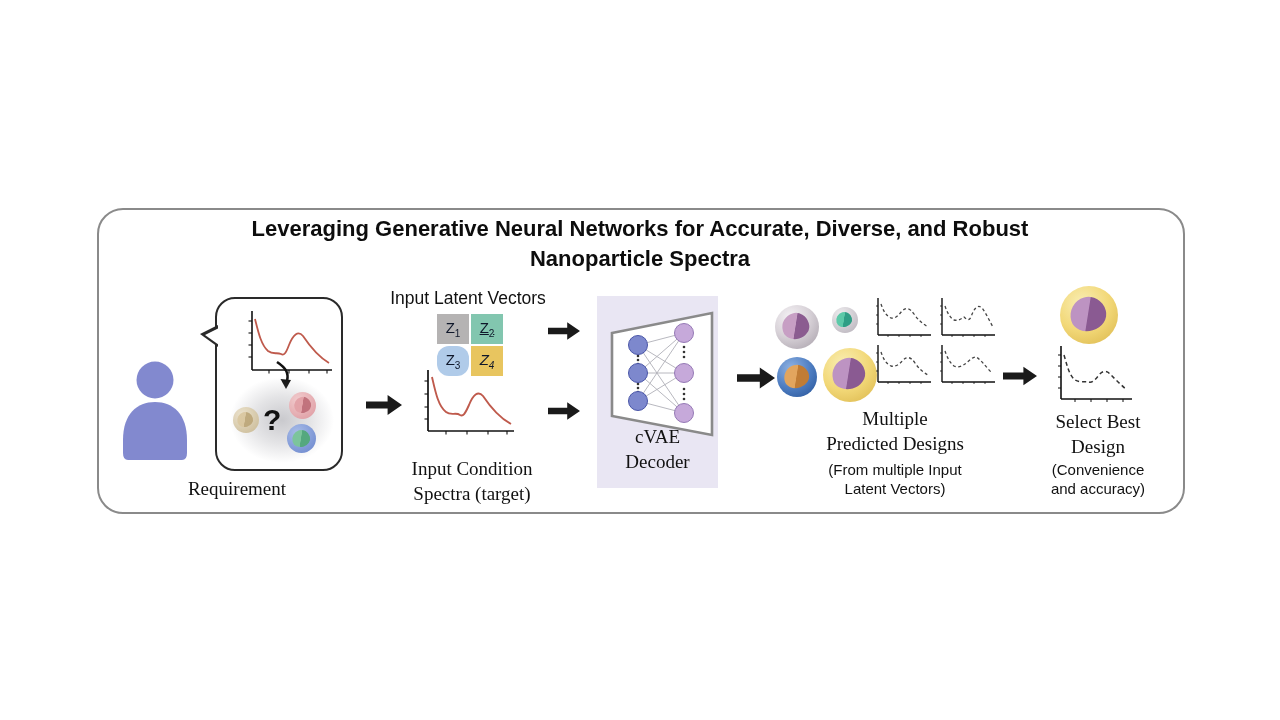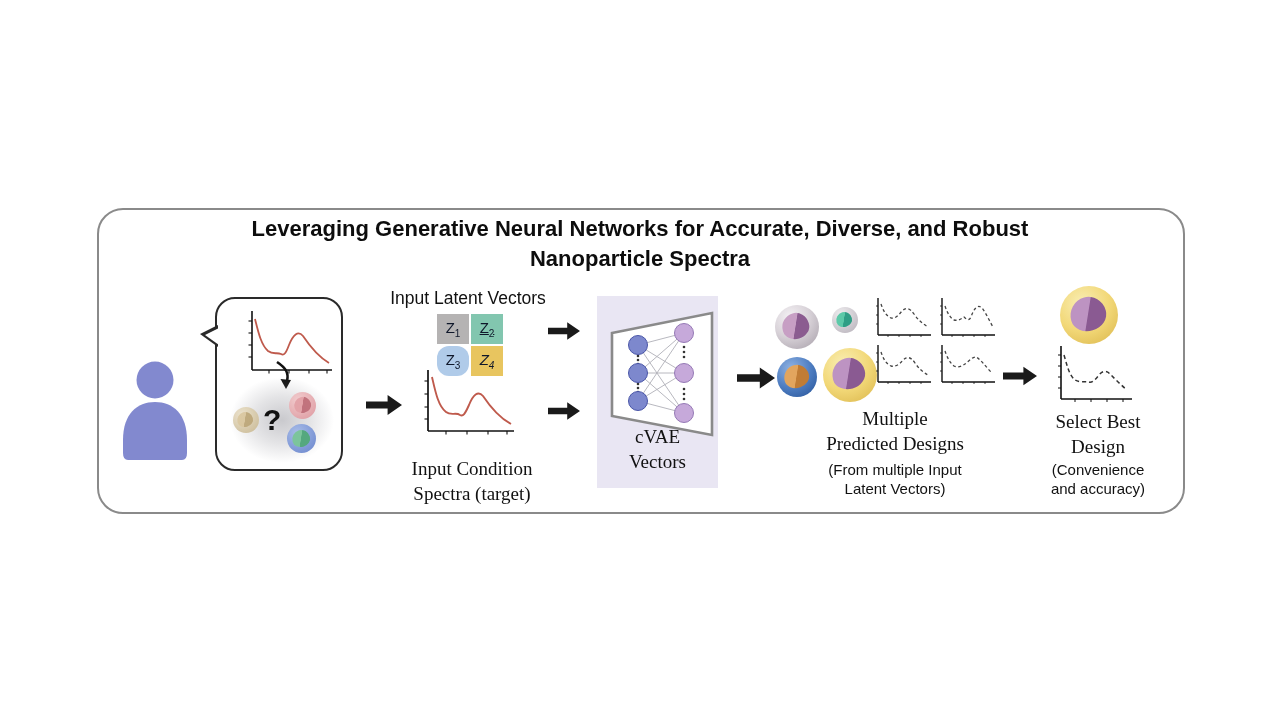--- a/index.html
+++ b/index.html
@@ -120,20 +120,21 @@
     </div>
   <div class="particle pt-pink" style="left:289px;top:392px;width:27px;height:27px;">
       <div class="p-core"></div>
     </div>
   <div class="particle pt-bluegreen" style="left:287px;top:424px;width:29px;height:29px;">
       <div class="p-core"></div>
     </div>
 
   <div class="qmark">?</div>
 
+  <div class="sec-label" style="left:157px;top:476px;width:160px;">Requirement</div>
 
   <div class="arrow" style="left:366px;top:393px;width:36px;height:24px;">
     <svg viewBox="0 0 40 26">
         <polygon points="0,9 24,9 24,2 40,13 24,24 24,17 0,17" fill="var(--arrow-black,#1a1a1a)"></polygon>
       </svg>
   </div>
 
   <div class="latent-head">Input Latent Vectors</div>
 
   <div class="zsq" style="left: 437px; top: 314px; background: rgb(181, 179, 179);">
@@ -221,21 +222,21 @@
       <g fill="var(--node-purple,#c6a9da)" stroke="#9579b5" stroke-width="1">
         <circle cx="79" cy="30" r="9.5"></circle>
           <circle cx="79" cy="70" r="9.5"></circle>
           <circle cx="79" cy="110" r="9.5"></circle>
       </g>
     </svg>
   </div>
 
   <div class="sec-label" style="left:597px;top:424px;width:121px;">
     <span>cVAE</span><br>
-    <span>Vectors</span>
+    <span>Decoder</span>
   </div>
 
   <div class="arrow" style="left:737px;top:365px;width:38px;height:26px;">
     <svg viewBox="0 0 40 26">
         <polygon points="0,9 24,9 24,2 40,13 24,24 24,17 0,17" fill="var(--arrow-black,#1a1a1a)"></polygon>
       </svg>
   </div>
 
   <div class="particle pt-silver" style="left:775px;top:305px;width:44px;height:44px;">
       <div class="p-core"></div>

